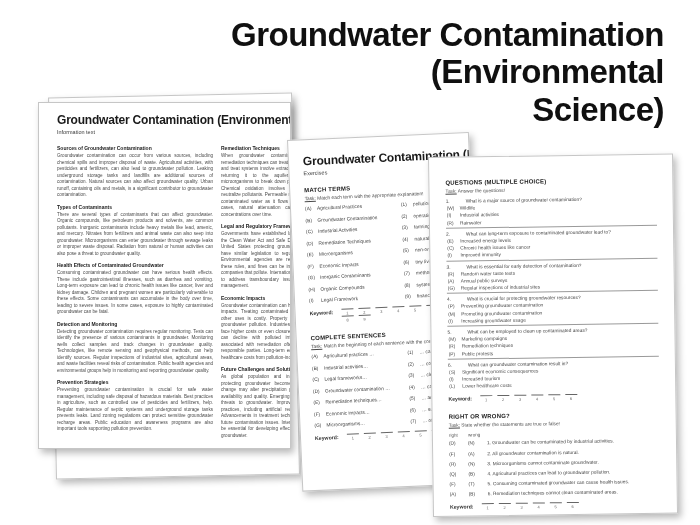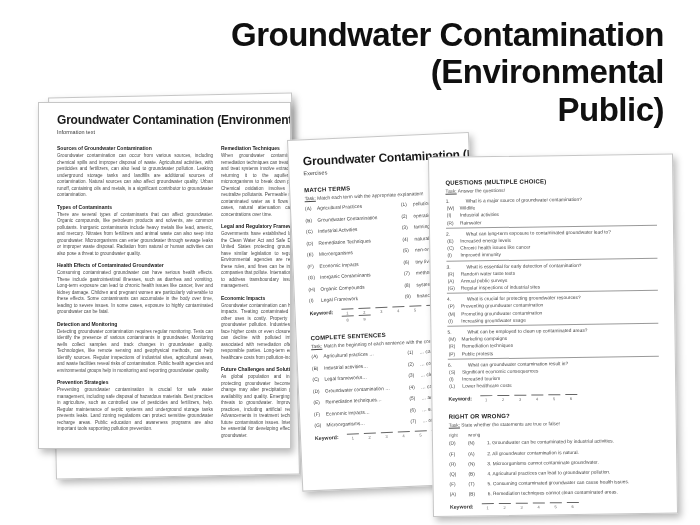--- a/index.html
+++ b/index.html
@@ -52,21 +52,21 @@
   .rw-head span{width:19px;flex:none;}
   .rw-row{display:flex;font-size:4.8px;color:#454545;margin-bottom:5.2px;}
   .rw-l{width:19px;flex:none;}
   .rw-text{flex:1;}
 </style>
 </head>
 <body>
 
 <div class="main-title">
   <div>Groundwater Contamination (Environmental</div>
-  <div>Public)</div>
+  <div>Science)</div>
 </div>
 
 <div class="page" id="page2"></div>
 
 <div class="page" id="page1">
   <div class="sheet-title">Groundwater Contamination (Environmental Science)</div>
   <div class="sheet-sub">Information text</div>
   <div class="cols">
     <div class="col-left">
       <div class="sec">

